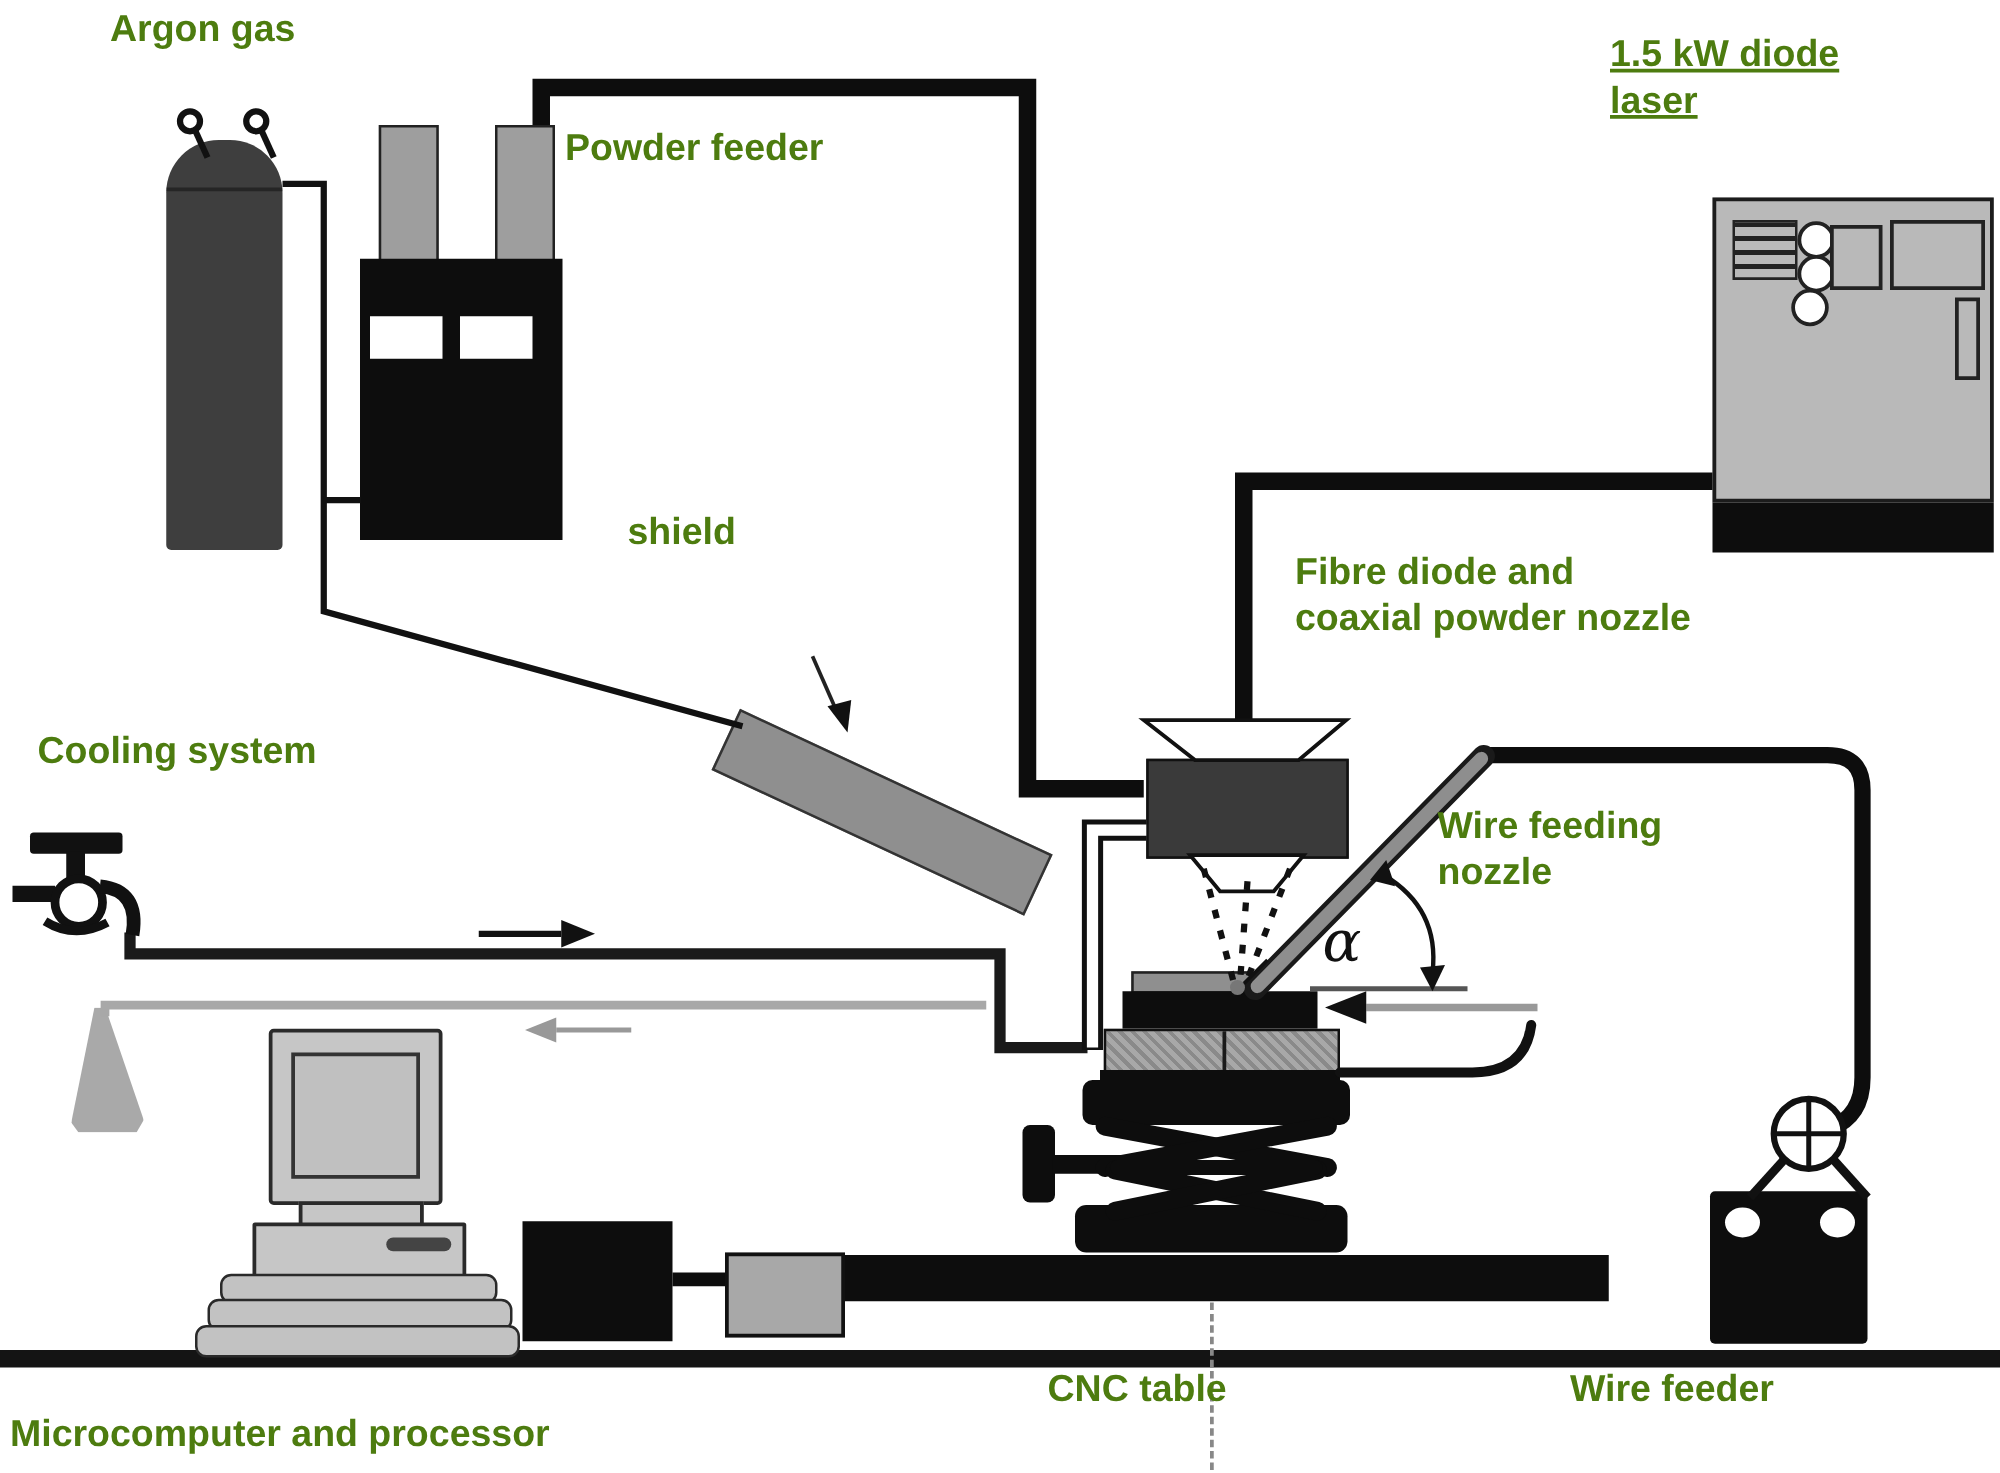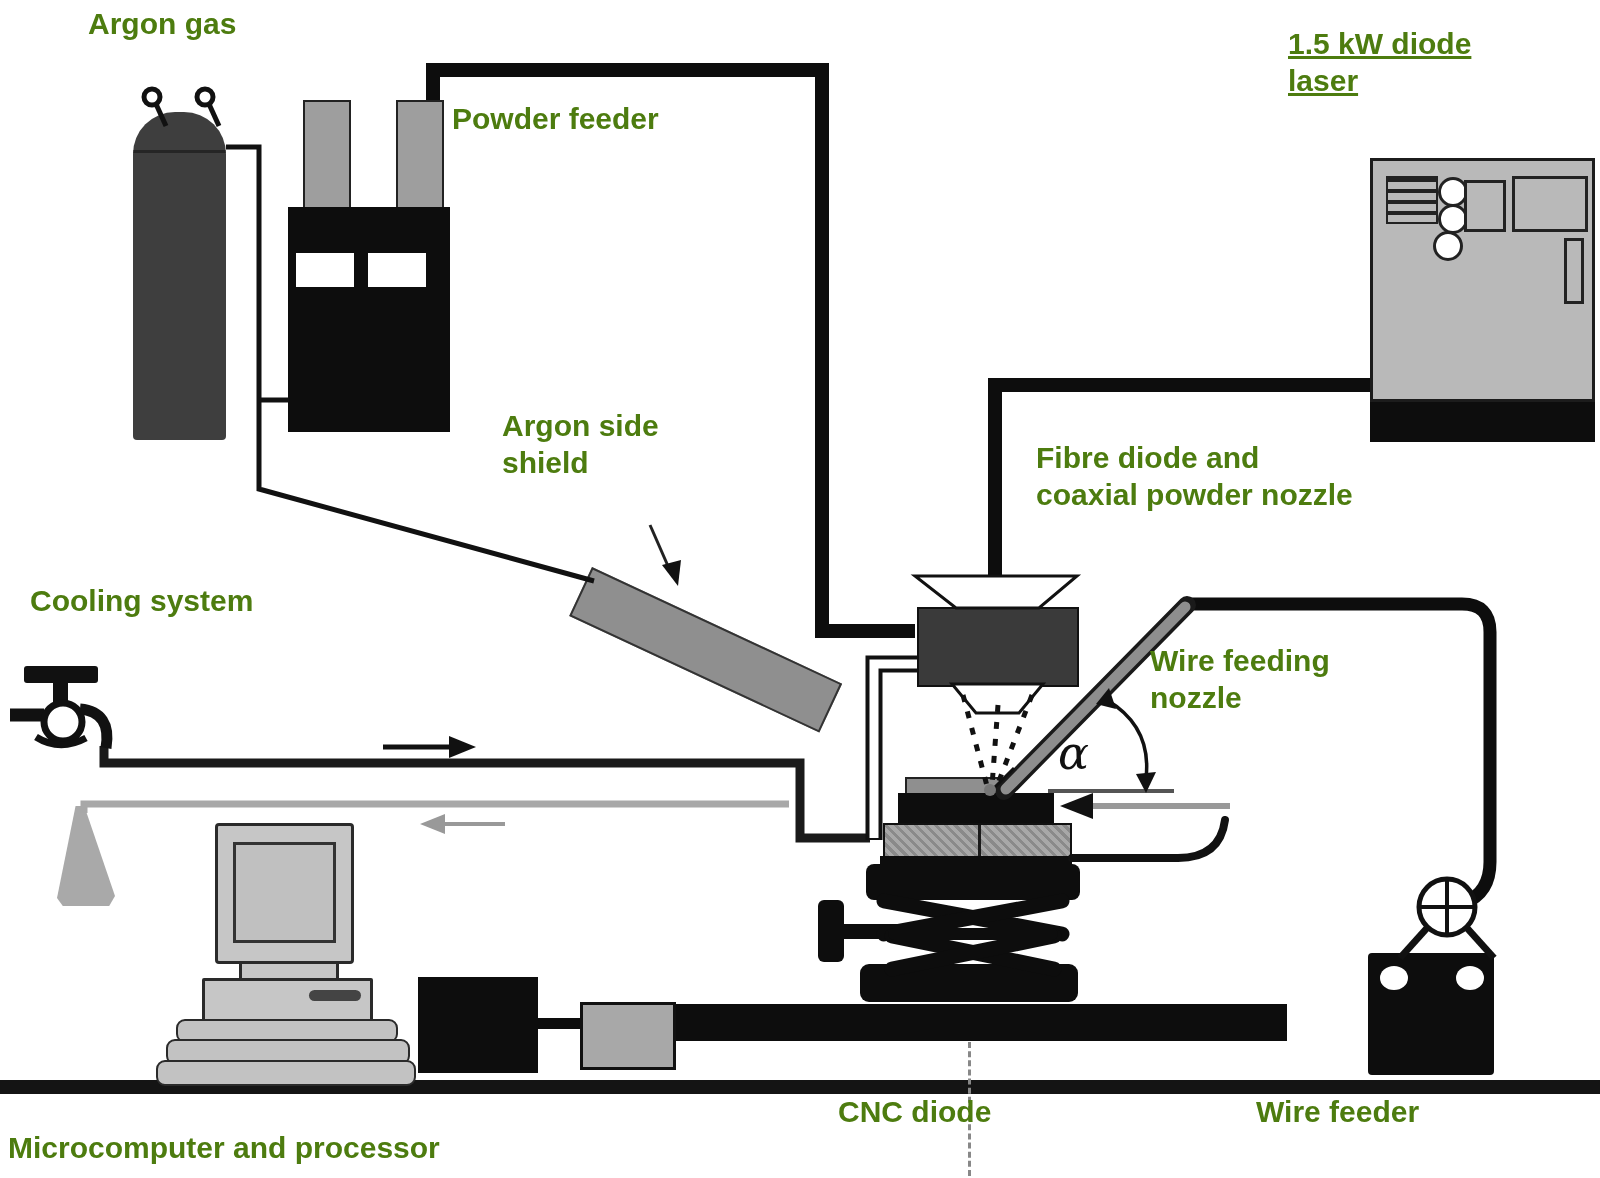--- a/index.html
+++ b/index.html
@@ -189,38 +189,37 @@
   <div class="lbl" style="left:88px;top:6px;">Argon gas</div>
 
   <div class="lbl" style="left:452px;top:101px;">Powder feeder</div>
 
   <div class="lbl" style="left:1288px;top:26px;text-decoration:underline;">
     <div>1.5 kW diode</div>
     <div>laser</div>
   </div>
 
   <div class="lbl" style="left:502px;top:408px;">
-    <div>Argon side</div>
     <div>shield</div>
   </div>
 
   <div class="lbl" style="left:30px;top:583px;">Cooling system</div>
 
   <div class="lbl" style="left:1036px;top:440px;">
     <div>Fibre diode and</div>
     <div>coaxial powder nozzle</div>
   </div>
 
   <div class="lbl" style="left:1150px;top:643px;">
     <div>Wire feeding</div>
     <div>nozzle</div>
   </div>
 
 
   <div class="alpha" style="left:1058px;top:726px;">α</div>
 
   <div class="lbl" style="left:8px;top:1094px;margin-top:36px;">Microcomputer and processor</div>
 
-  <div class="lbl" style="left:838px;top:1094px;">CNC diode</div>
+  <div class="lbl" style="left:838px;top:1094px;">CNC table</div>
 
   <div class="lbl" style="left:1256px;top:1094px;">Wire feeder</div>
 
 </div>
 
 </body></html>

